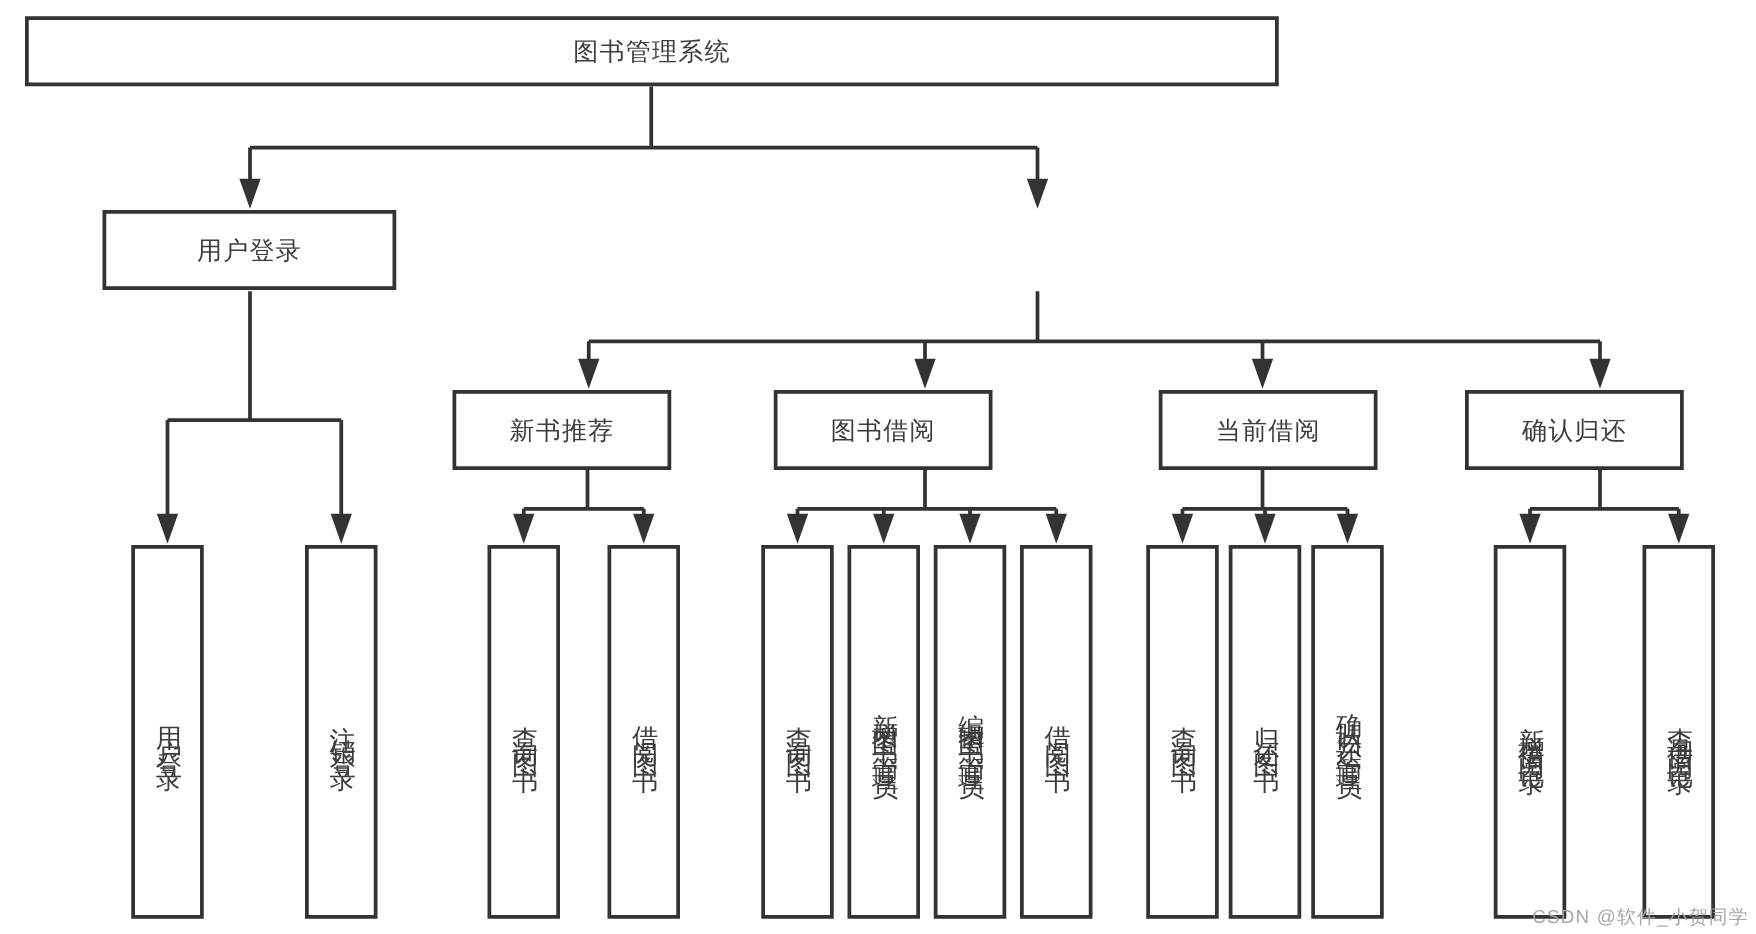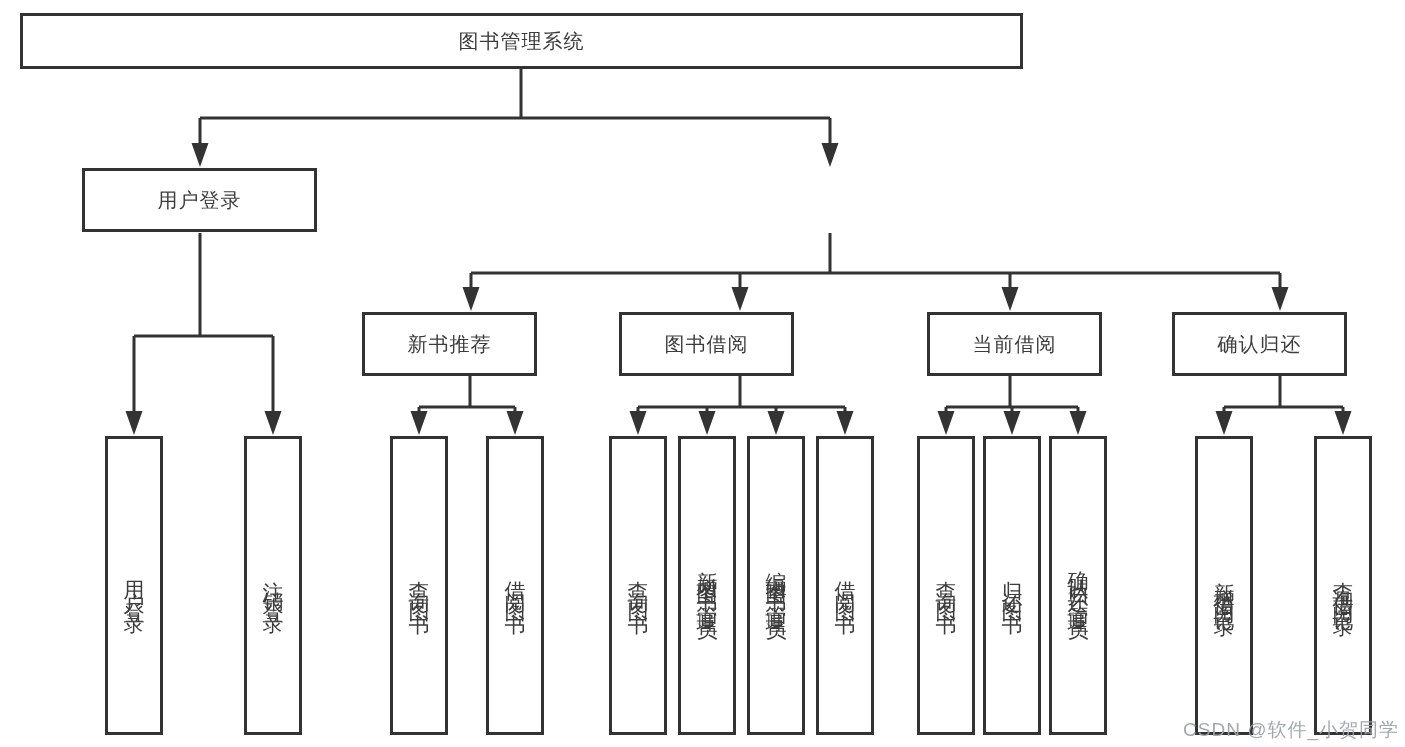--- a/index.html
+++ b/index.html
@@ -51,21 +51,21 @@
     line-height: 52px;
     font-size: 21px;
     letter-spacing: 11px;
     overflow: hidden;
   }
   .node.v.long { letter-spacing: 7px; }
   .watermark {
     position: absolute;
     right: 6px;
     bottom: 4px;
-    font-size: 19px;
+    font-size: 15px;
     color: rgba(158, 163, 171, 0.95);
     letter-spacing: 1px;
     white-space: nowrap;
     pointer-events: none;
   }
 </style>
 </head>
 <body>
 
 <div class="canvas">

